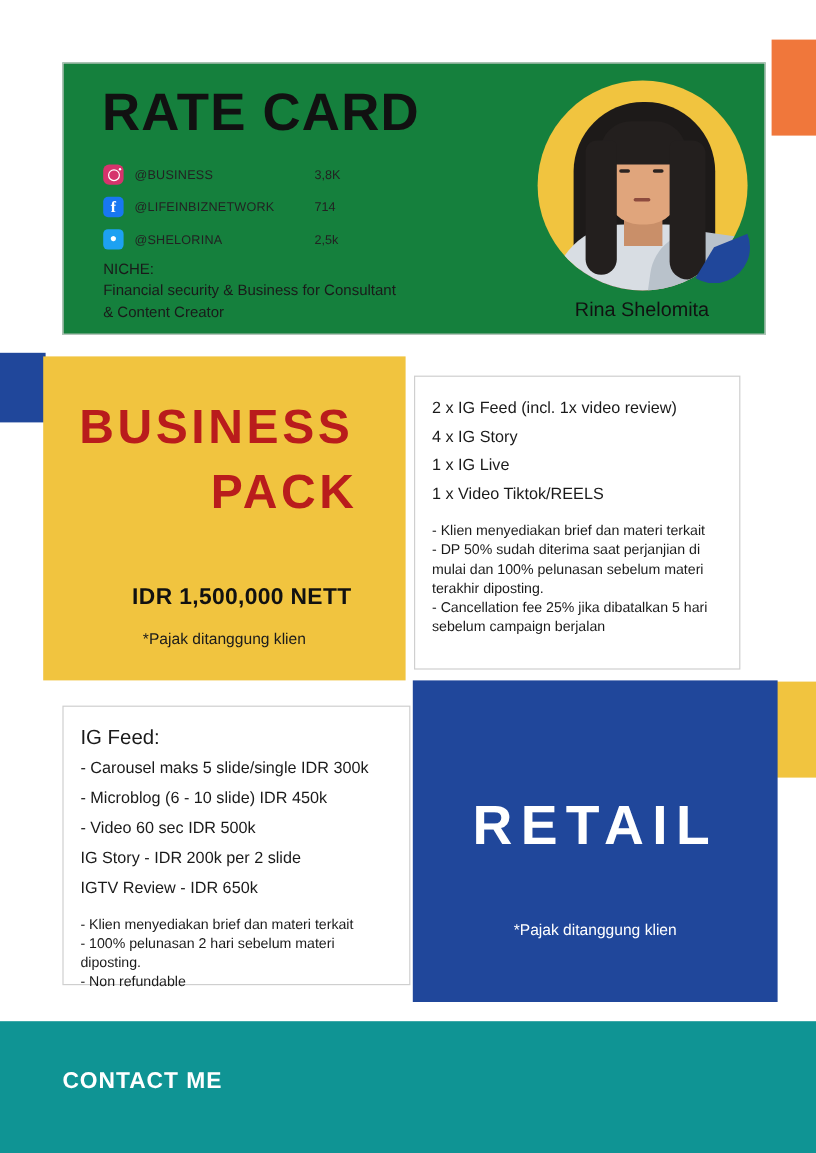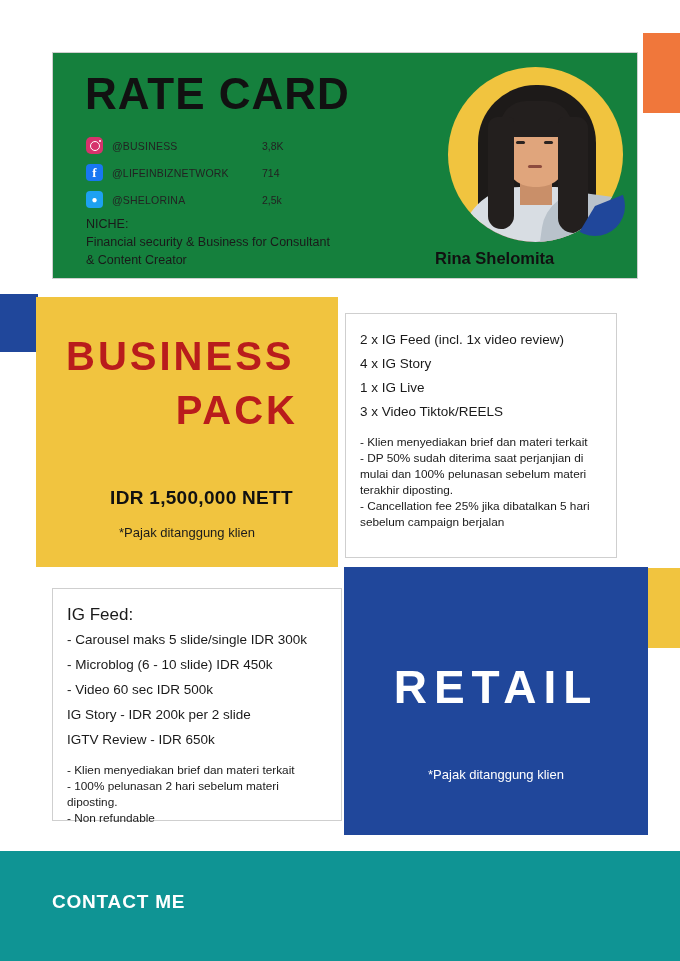--- a/index.html
+++ b/index.html
@@ -121,22 +121,22 @@
     position: absolute; left: 80px; top: 98px; width: 14px; height: 3px;
     background: #8d4b3e; border-radius: 2px;
   }
   .p-blue-arc {
     position: absolute; right: -2px; bottom: 6px; width: 60px; height: 60px;
     border-radius: 50%; background: #20479b;
     clip-path: polygon(50% 50%, 100% 30%, 100% 100%, 20% 100%);
   }
   .portrait-name {
     position: absolute; left: 382px; top: 196px; width: 200px;
-    text-align: left;
-    font-size: 16.5px; font-weight: bold; color: #111;
+    text-align: center;
+    font-size: 16.5px; font-weight: normal; color: #111;
   }
 
   
   .business-card {
     position: absolute; left: 36px; top: 297px; width: 302px; height: 270px;
     background: #f1c43f;
   }
   .business-title {
     position: absolute; left: 30px; top: 32px; width: 250px;
     font-size: 40px; font-weight: bold; letter-spacing: 3px;
@@ -261,21 +261,21 @@
     </div>
     <div class="business-price">IDR 1,500,000 NETT</div>
     <div class="business-note">*Pajak ditanggung klien</div>
   </div>
 
   <div class="biz-detail">
     <ul class="biz-items">
       <li>2 x IG Feed (incl. 1x video review)</li>
       <li>4 x IG Story</li>
       <li>1 x IG Live</li>
-      <li>3 x Video Tiktok/REELS</li>
+      <li>1 x Video Tiktok/REELS</li>
     </ul>
     <div class="biz-terms">
       <p>- Klien menyediakan brief dan materi terkait</p>
       <p>- DP 50% sudah diterima saat perjanjian di mulai dan 100% pelunasan sebelum materi terakhir diposting.</p>
       <p>- Cancellation fee 25% jika dibatalkan 5 hari sebelum campaign berjalan</p>
     </div>
   </div>
 
   <div class="retail-detail">
     <div class="head">IG Feed:</div>

